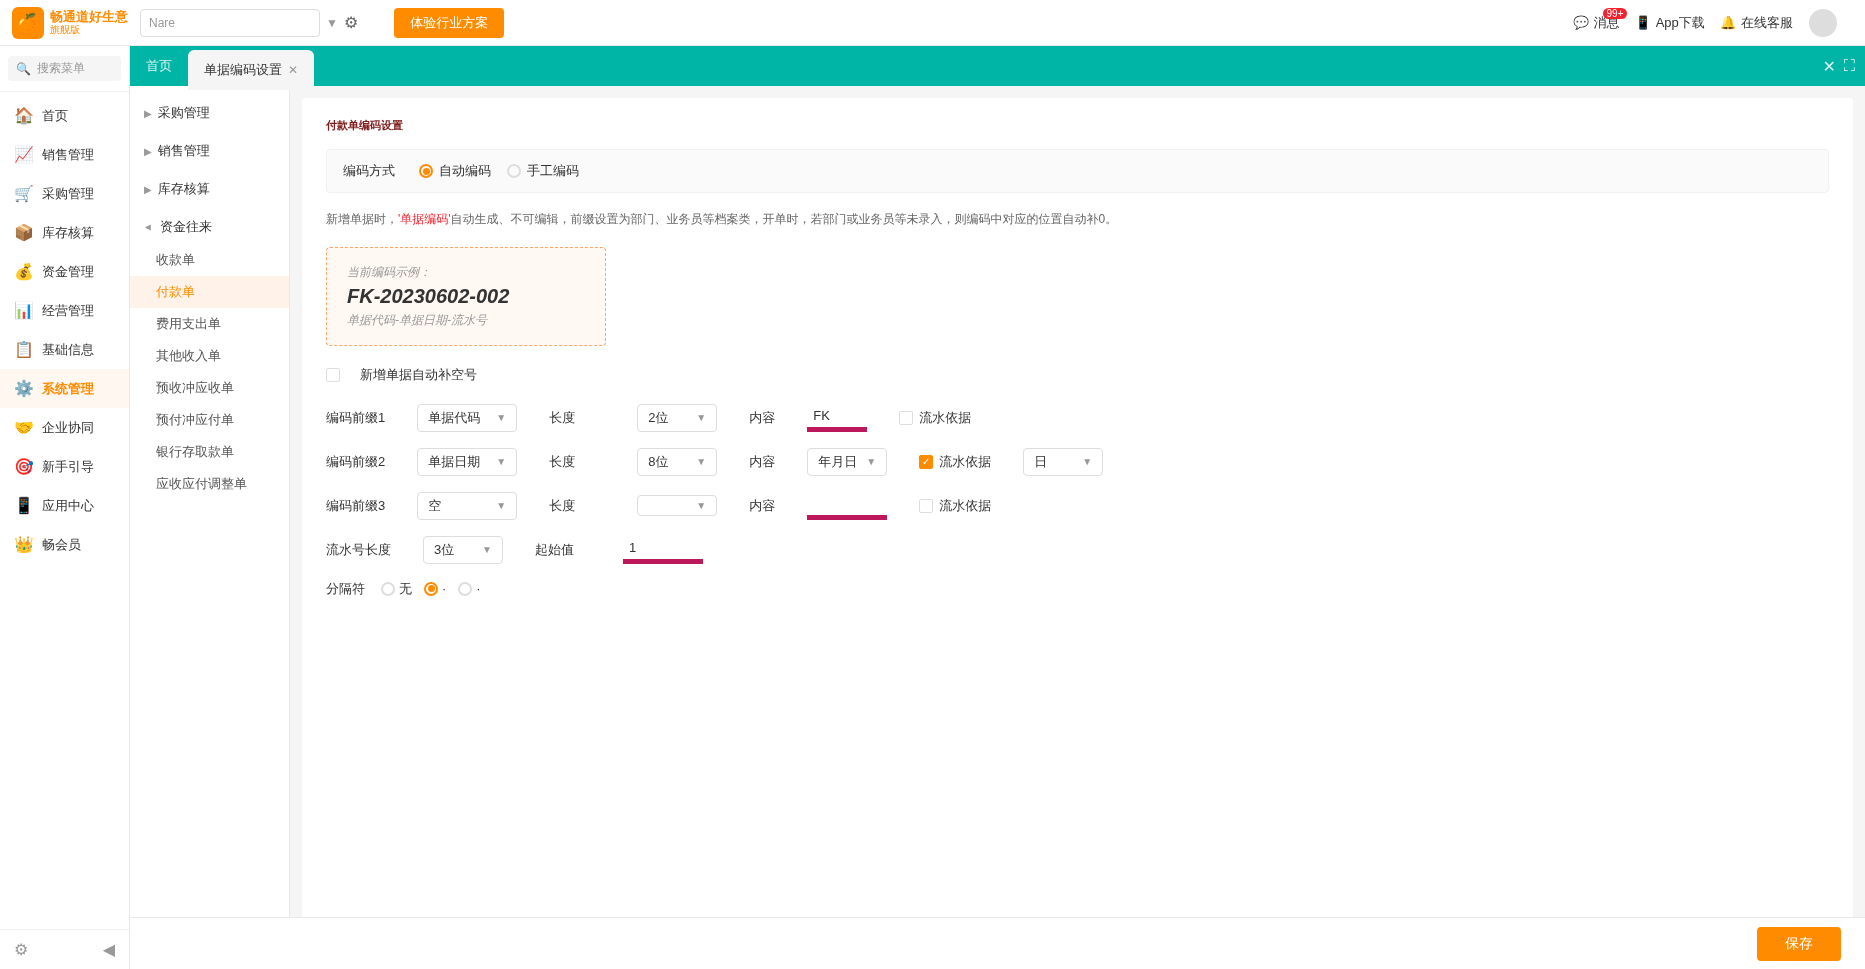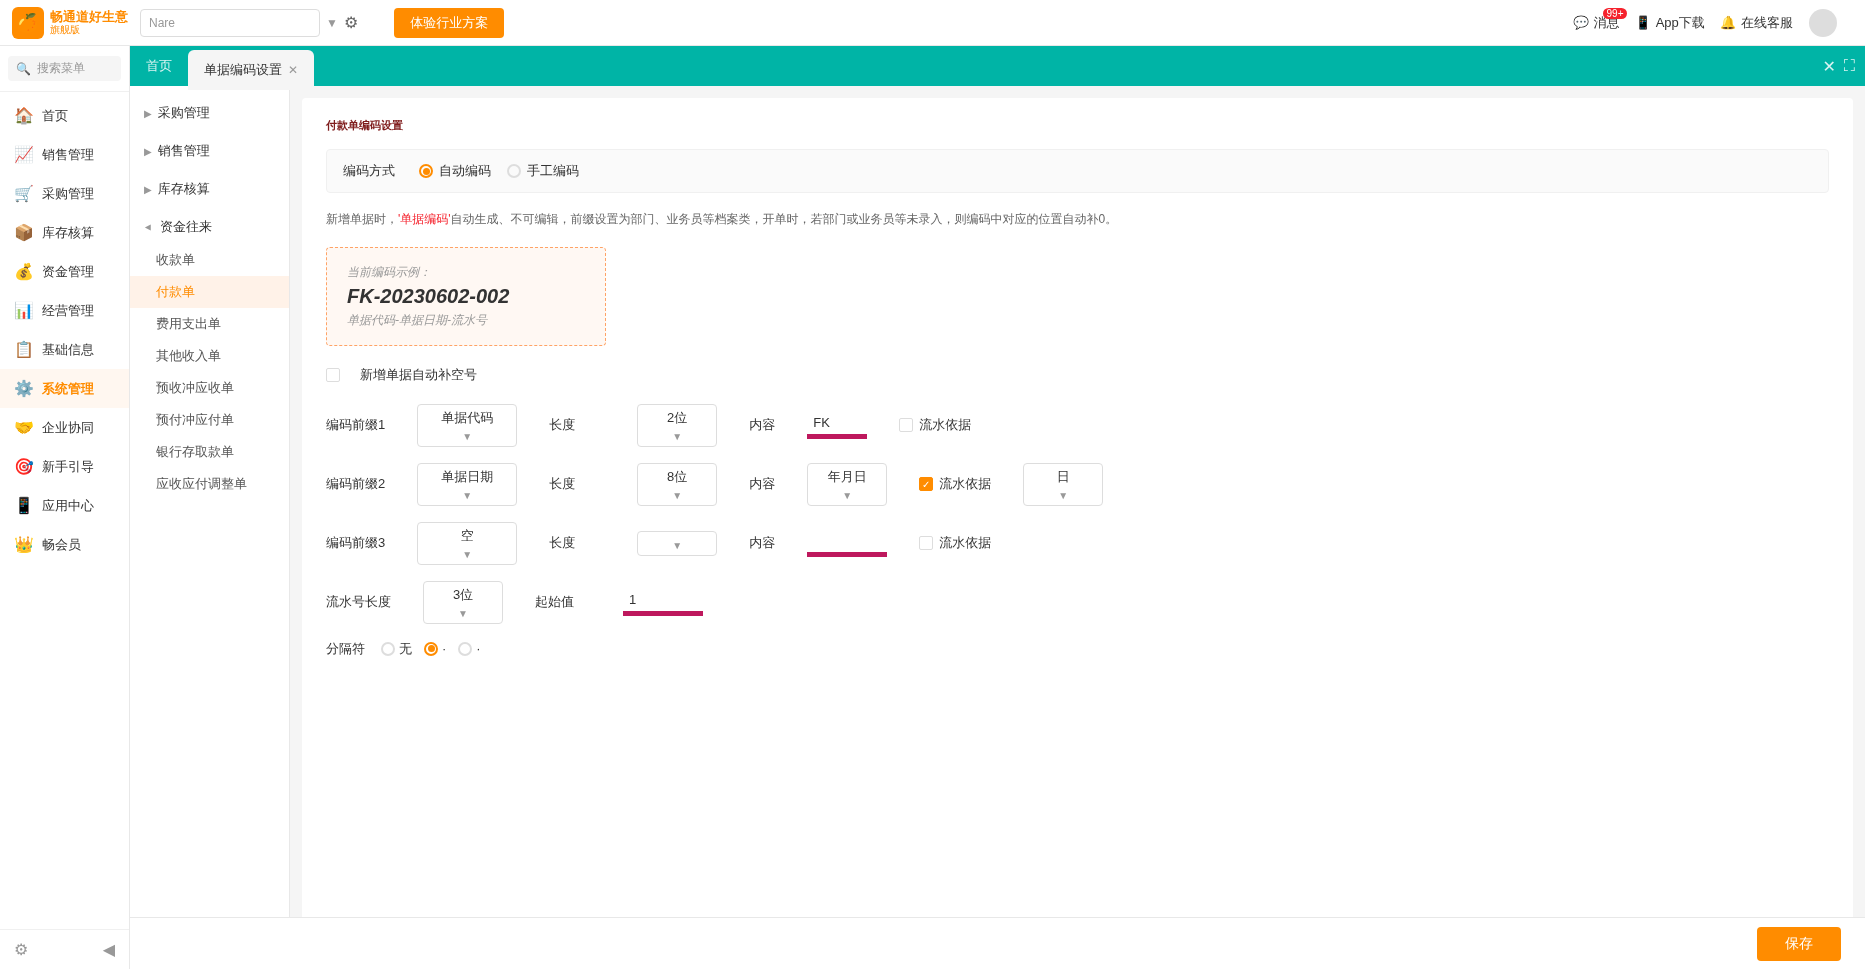--- a/index.html
+++ b/index.html
@@ -360,21 +360,20 @@
       border: 1px solid #ddd;
       border-radius: 4px;
       padding: 4px 10px;
       min-width: 100px;
       cursor: pointer;
       background: #fff;
       font-size: 13px;
       color: #333;
       gap: 4px;
       justify-content: space-between;
-      flex-direction: column;
     }
     .form-select .arrow { color: #999; font-size: 10px; }
     .form-select-sm {
       min-width: 80px;
     }
     .content-label { font-size: 13px; color: #333; }
     .content-value {
       border: none;
       border-bottom: 5px solid #be185d;
       padding: 4px 6px;

